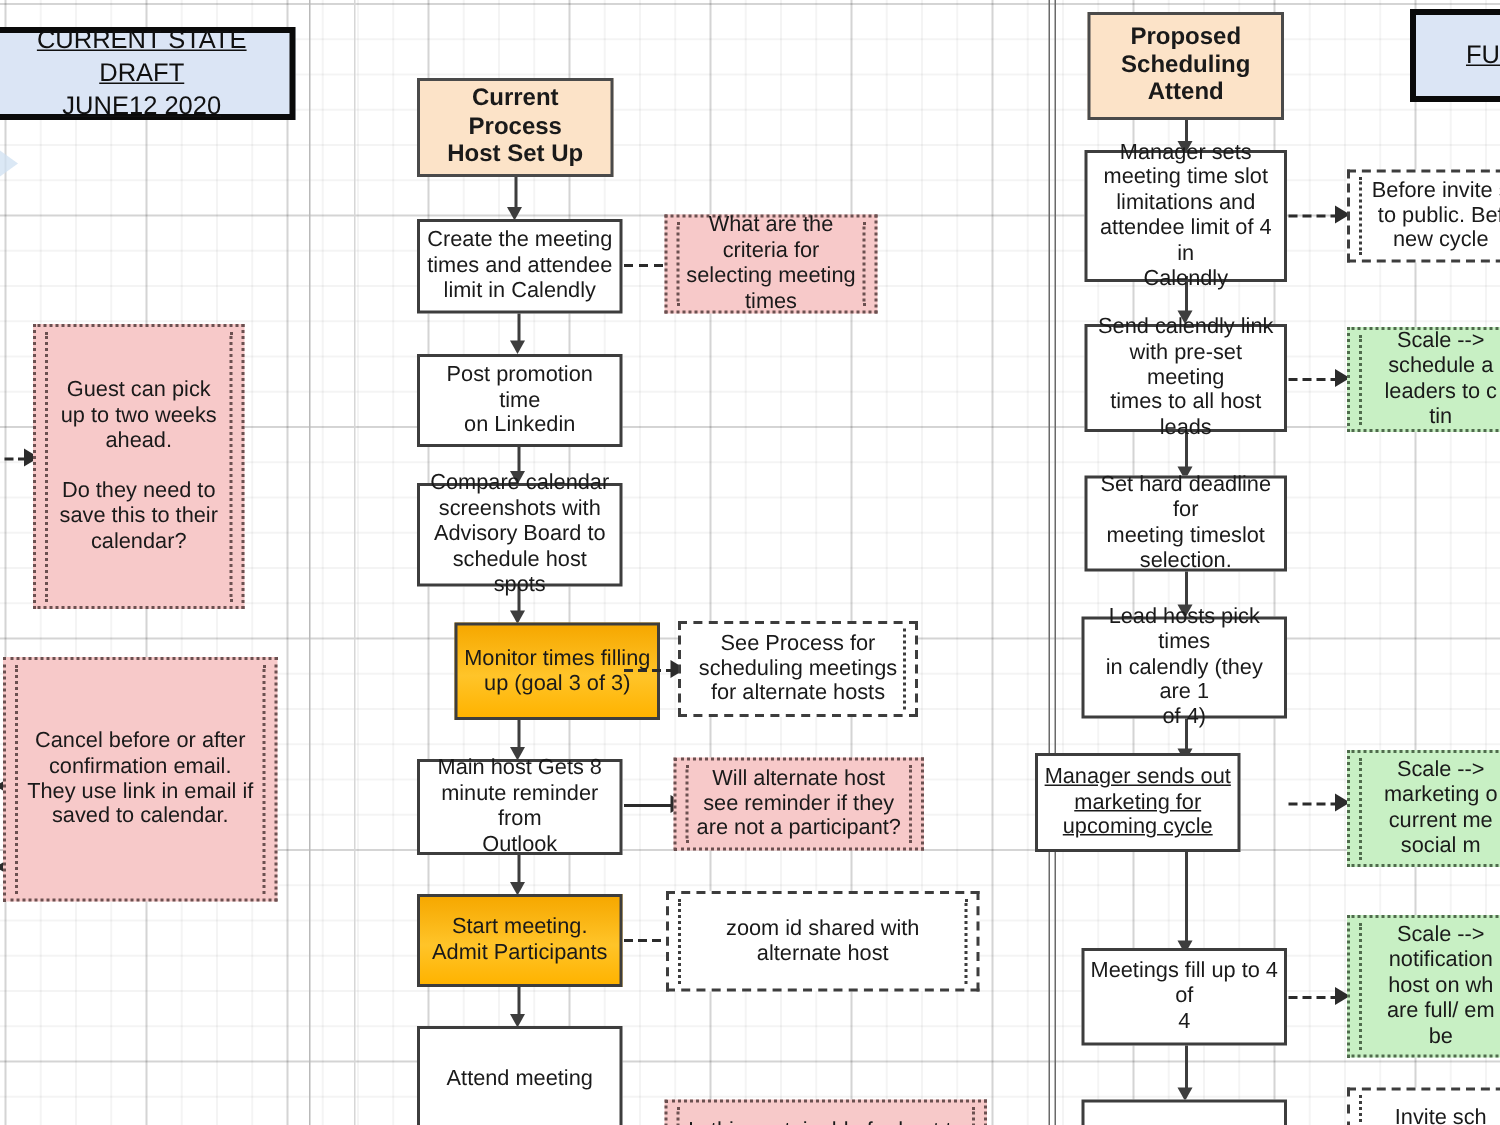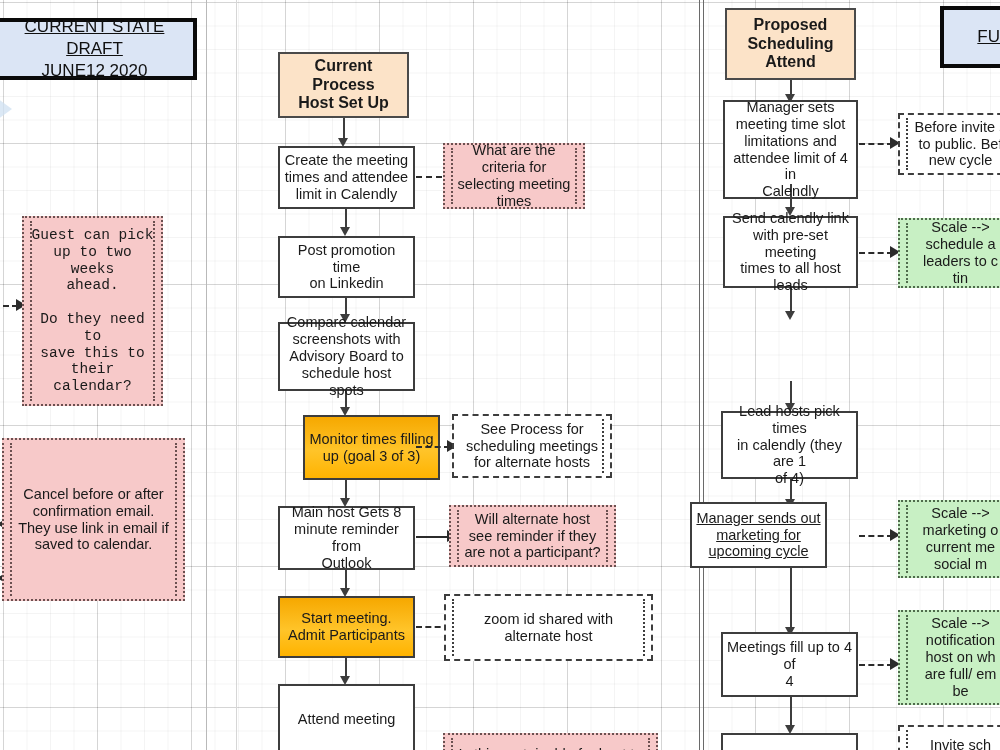--- a/index.html
+++ b/index.html
@@ -284,21 +284,21 @@
 alternate host</span>
   </div>
 
   <div class="node note-pink" style="left:443px; top:733px; width:215px; height:42px;">
     <span class="inner-dot"></span>
     <span class="txt">Is this sustainable for host to</span>
   </div>
 
   <div class="hline-dash" style="left:-6px; top:305px; width:24px;"></div>
   <div class="arrow-right" style="left:16px; top:299px;"></div>
-  <div class="node note-pink" style="left:22px; top:216px; width:141px; height:190px;font-family:Liberation Mono, monospace;">
+  <div class="node note-pink" style="left:22px; top:216px; width:141px; height:190px;">
     <span class="inner-dot"></span>
     <span class="txt">Guest can pick
 up to two weeks
 ahead.
 
 Do they need to
 save this to their
 calendar?</span>
   </div>
 
@@ -314,41 +314,46 @@
 
   <div class="node start" style="left:725px; top:8px; width:131px; height:72px;">
     <span class="txt">Proposed
 Scheduling
 Attend</span>
   </div>
 
   <div class="vline" style="left:790px; top:80px; height:16px;"></div>
   <div class="arrow-down" style="left:785px; top:94px;"></div>
 
-  <div class="node proc" style="left:723px; top:100px; width:135px; height:99px;">
+  <div class="node proc" style="left:723px; top:100px; width:135px; height:88px;">
     <span class="txt">Manager sets
 meeting time slot
 limitations and
 attendee limit  of 4 in
 Calendly</span>
   </div>
 
   <div class="vline" style="left:790px; top:184px; height:25px;"></div>
   <div class="arrow-down" style="left:785px; top:207px;"></div>
 
   <div class="node proc" style="left:723px; top:216px; width:135px; height:72px;">
     <span class="txt">Send calendly link
 with pre-set meeting
 times to all  host
 leads</span>
   </div>
 
   <div class="vline" style="left:790px; top:288px; height:25px;"></div>
   <div class="arrow-down" style="left:785px; top:311px;"></div>
 
+  <div class="node proc" style="left:723px; top:317px; width:135px; height:64px;">
+    <span class="txt">Set hard deadline for
+meeting timeslot
+selection.</span>
+  </div>
 
   <div class="vline" style="left:790px; top:381px; height:24px;"></div>
   <div class="arrow-down" style="left:785px; top:403px;"></div>
 
   <div class="node proc" style="left:721px; top:411px; width:137px; height:68px;">
     <span class="txt">Lead hosts pick times
 in calendly (they are 1
 of 4)</span>
   </div>
 

